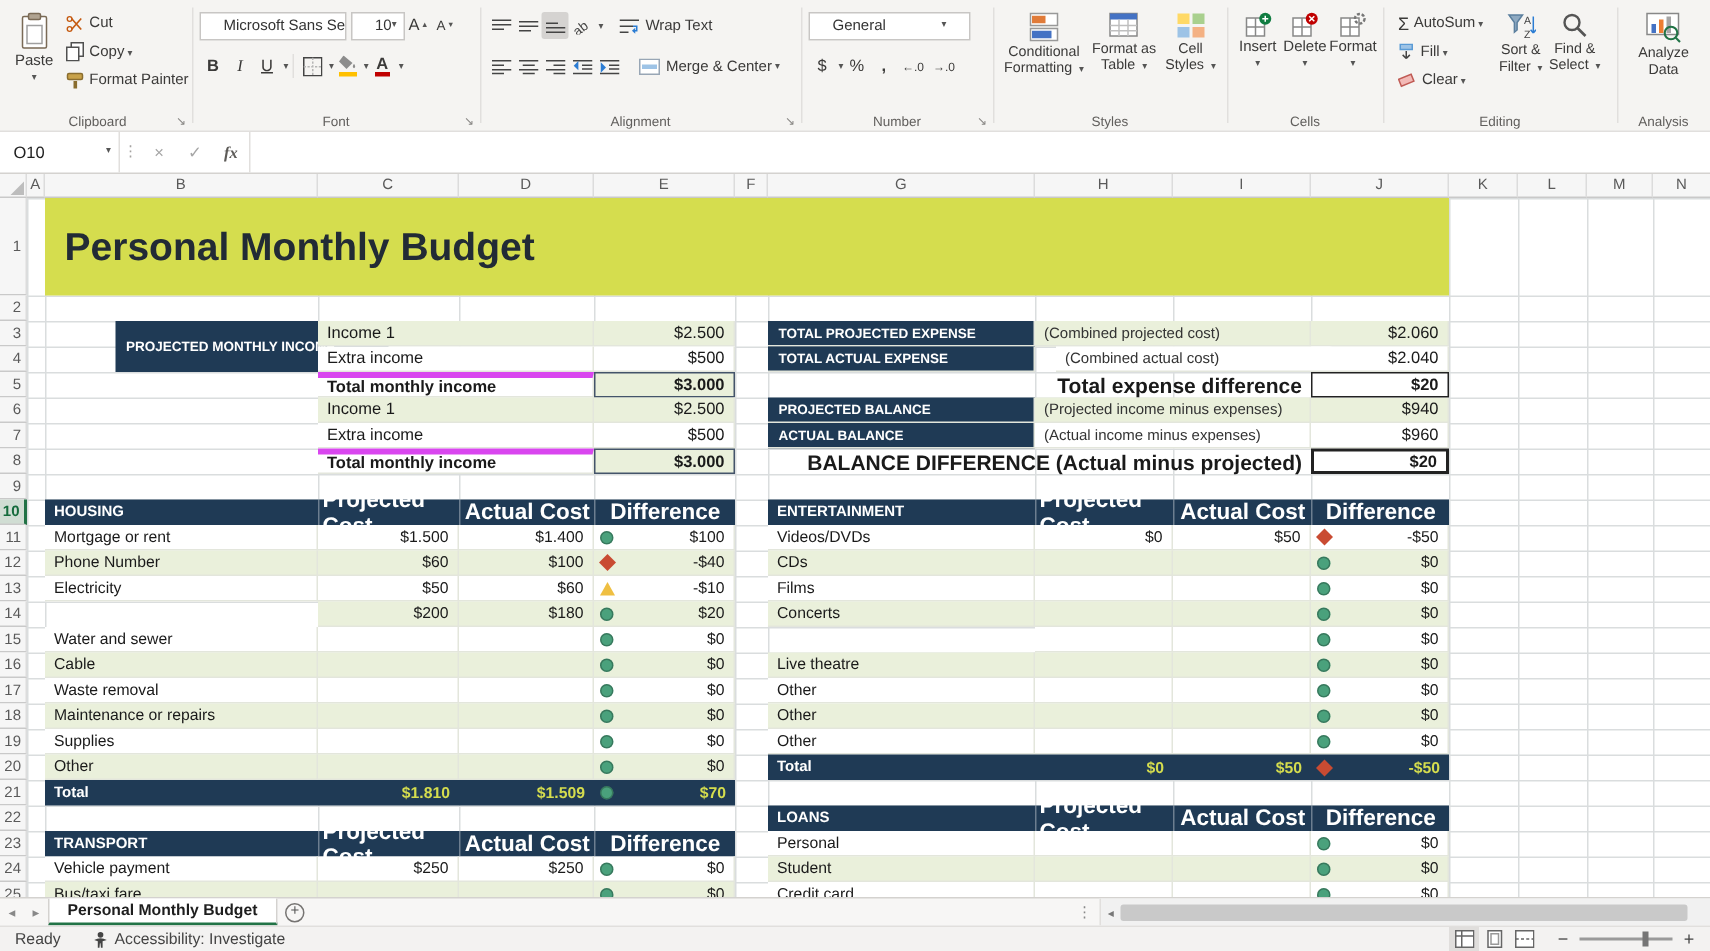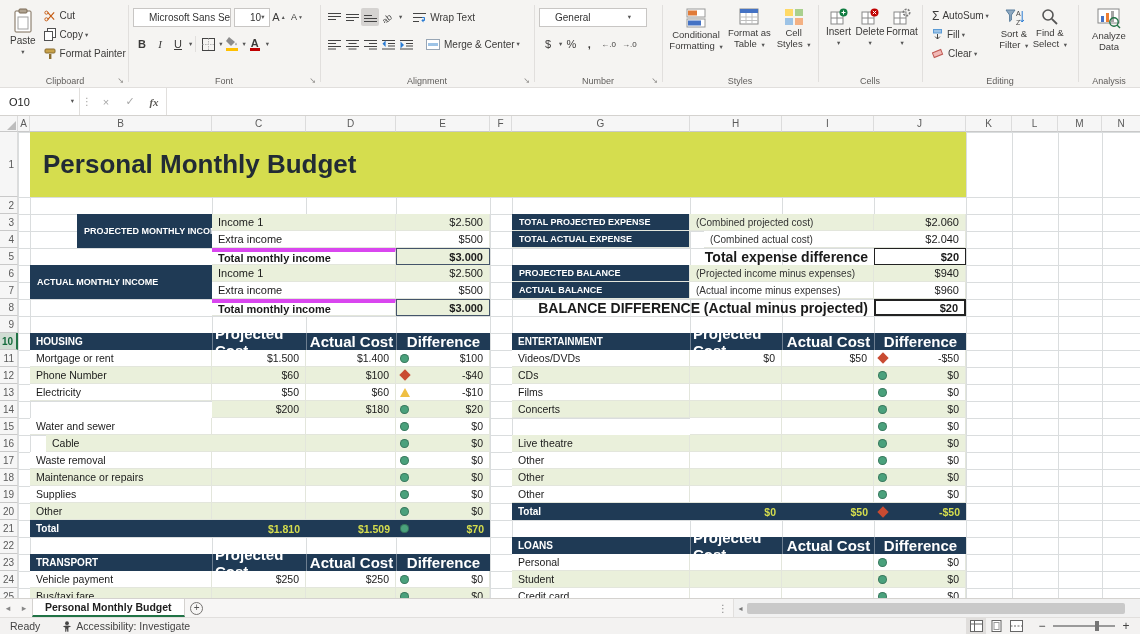--- a/index.html
+++ b/index.html
@@ -563,21 +563,20 @@
       <div class="rowhdr" style="left: 0px; top: 455px; width: 18px; height: 17px;">24</div>
       <div class="rowhdr" style="left: 0px; top: 472px; width: 18px; height: 17px;">25</div>
       <div class="banner" style="left: 30px; top: 16px; width: 936px; height: 65px;">Personal Monthly Budget</div>
       <div class="navyblock" style="left: 30px; top: 98px; width: 182px; height: 34px; margin-left: 47px;">PROJECTED MONTHLY INCOME</div>
       <div class="cell shade" style="left: 212px; top: 98px; width: 184px; height: 17px;">Income 1</div>
       <div class="cell val shade" style="left: 396px; top: 98px; width: 94px; height: 17px;">$2.500</div>
       <div class="cell " style="left: 212px; top: 115px; width: 184px; height: 17px;">Extra income</div>
       <div class="cell val" style="left: 396px; top: 115px; width: 94px; height: 17px;">$500</div>
       <div class="cell totlbl" style="left: 212px; top: 132px; width: 184px; height: 17px;">Total monthly income</div>
       <div class="cell totval" style="left: 396px; top: 132px; width: 94px; height: 17px;">$3.000</div>
-      <div class="navyblock" style="left: 30px; top: 149px; width: 182px; height: 34px;">ACTUAL MONTHLY INCOME</div>
       <div class="cell shade" style="left: 212px; top: 149px; width: 184px; height: 17px;">Income 1</div>
       <div class="cell val shade" style="left: 396px; top: 149px; width: 94px; height: 17px;">$2.500</div>
       <div class="cell " style="left: 212px; top: 166px; width: 184px; height: 17px;">Extra income</div>
       <div class="cell val" style="left: 396px; top: 166px; width: 94px; height: 17px;">$500</div>
       <div class="cell totlbl" style="left: 212px; top: 183px; width: 184px; height: 17px;">Total monthly income</div>
       <div class="cell totval" style="left: 396px; top: 183px; width: 94px; height: 17px;">$3.000</div>
       <div class="cell navycell" style="left: 512px; top: 98px; width: 178px; height: 17px;">TOTAL PROJECTED EXPENSE</div>
       <div class="cell desc shade" style="left: 690px; top: 98px; width: 184px; height: 17px;">(Combined projected cost)</div>
       <div class="cell val shade" style="left: 874px; top: 98px; width: 92px; height: 17px;">$2.060</div>
       <div class="cell navycell" style="left: 512px; top: 115px; width: 178px; height: 17px;">TOTAL ACTUAL EXPENSE</div>
@@ -624,21 +623,21 @@
         <span class="sic green-circle"></span>
         <span class="dval">$20</span>
       </div>
       <div class="cell item" style="left: 30px; top: 302px; width: 182px; height: 17px;">Water and sewer</div>
       <div class="cell num" style="left: 212px; top: 302px; width: 94px; height: 17px;"></div>
       <div class="cell num" style="left: 306px; top: 302px; width: 90px; height: 17px;"></div>
       <div class="cell num dflex" style="left: 396px; top: 302px; width: 94px; height: 17px;">
         <span class="sic green-circle"></span>
         <span class="dval">$0</span>
       </div>
-      <div class="cell item shade" style="left: 46px; top: 319px; width: 182px; height: 17px;">Cable</div>
+      <div class="cell item shade" style="left: 30px; top: 319px; width: 182px; height: 17px;">Cable</div>
       <div class="cell num shade" style="left: 212px; top: 319px; width: 94px; height: 17px;"></div>
       <div class="cell num shade" style="left: 306px; top: 319px; width: 90px; height: 17px;"></div>
       <div class="cell num shade dflex" style="left: 396px; top: 319px; width: 94px; height: 17px;">
         <span class="sic green-circle"></span>
         <span class="dval">$0</span>
       </div>
       <div class="cell item" style="left: 30px; top: 336px; width: 182px; height: 17px;">Waste removal</div>
       <div class="cell num" style="left: 212px; top: 336px; width: 94px; height: 17px;"></div>
       <div class="cell num" style="left: 306px; top: 336px; width: 90px; height: 17px;"></div>
       <div class="cell num dflex" style="left: 396px; top: 336px; width: 94px; height: 17px;">

